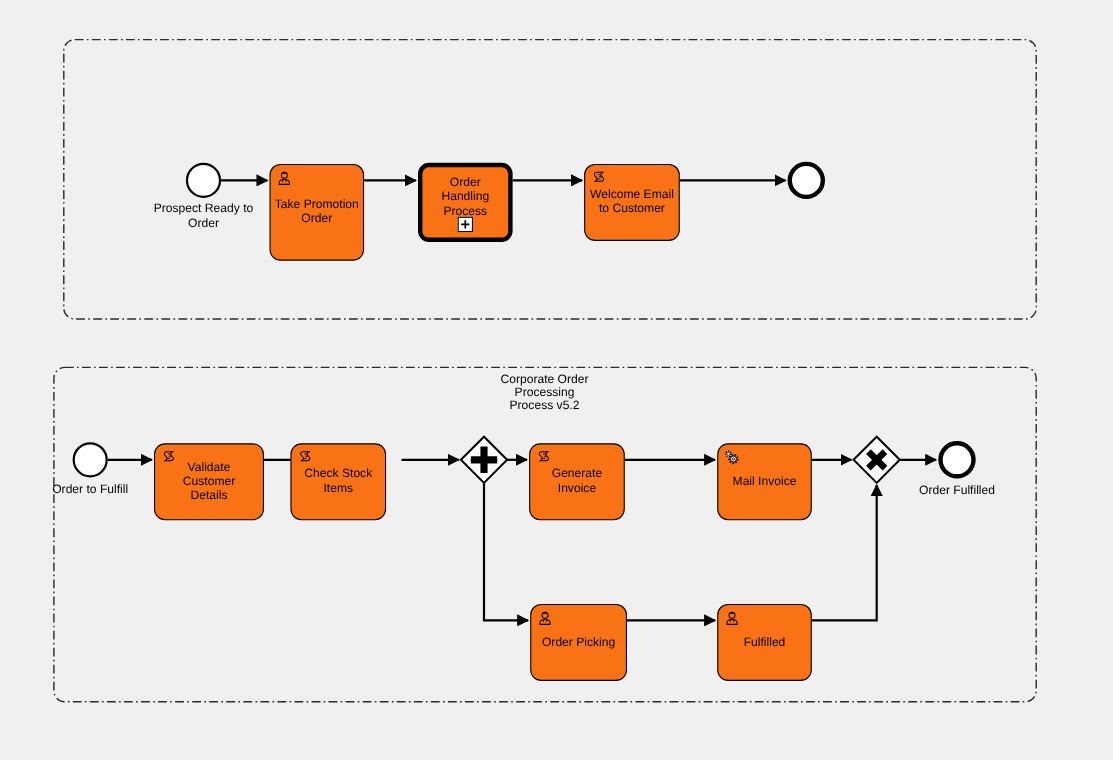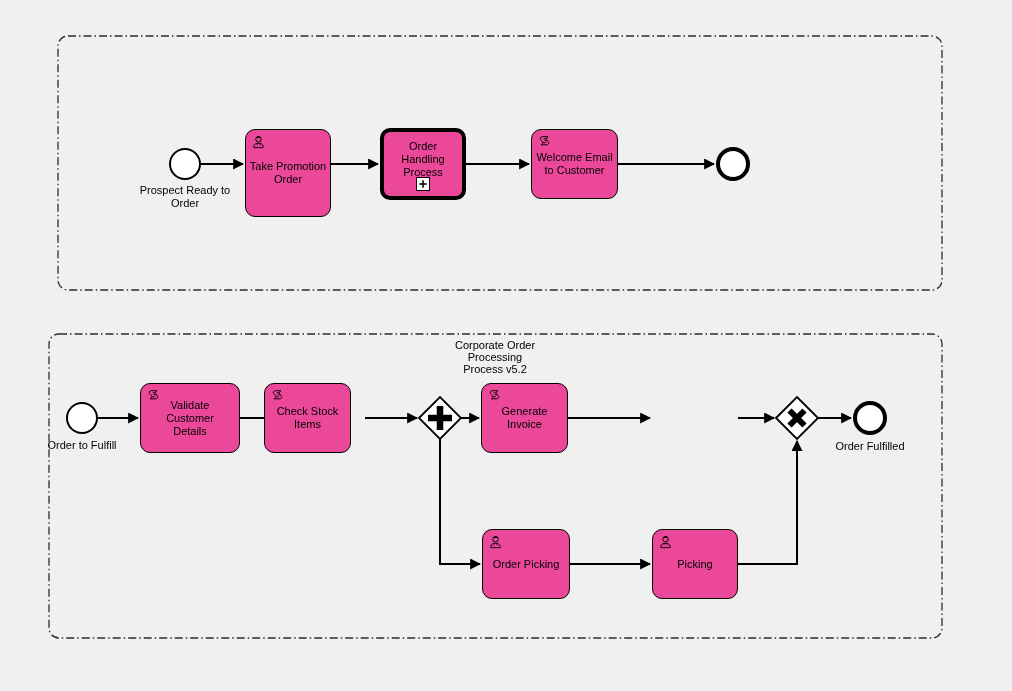--- a/index.html
+++ b/index.html
@@ -11,23 +11,23 @@
     overflow:hidden;
   }
   .canvas{position:relative;width:1012px;height:691px;}
   .layer{position:absolute;left:0;top:0;}
   .flow{stroke:#000;stroke-width:2;fill:none;}
   .group-rect{fill:none;stroke:#2b2b2b;stroke-width:1.3;stroke-dasharray:8 3 1.5 3;}
   .gw{fill:#fff;stroke:#000;stroke-width:1.8;}
   .gw-mark{stroke:#000;fill:none;}
   .task{
     position:absolute;box-sizing:border-box;
-    background:#ec4899;border:1.6px solid #000;border-radius:10px;
+    background:#f97316;border:1.6px solid #000;border-radius:10px;
     display:flex;align-items:center;justify-content:center;
-    font-size:11px;line-height:13px;text-align:center;
+    font-size:11px;line-height:13px;text-align:center;margin-top:20px;
   }
   .task.call{border-width:4px;border-radius:10px;}
   .task .label{white-space:pre-line;padding:0 3px;}
   .task.call .label{margin-top:-10px;}
   .task-icon{position:absolute;left:5px;top:4px;width:15px;height:16px;}
   .task-icon svg{display:block;width:100%;height:100%;}
   .plus-marker{
     position:absolute;left:50%;bottom:5px;transform:translateX(-50%);
     width:14px;height:14px;box-sizing:border-box;border:1.5px solid #000;background:#fff;
   }
@@ -161,20 +161,32 @@
   <div class="task" style="left:481px;top:383px;width:87px;height:70px;">
     <span class="task-icon">
       <svg viewBox="0 0 24 24" fill="none" stroke="#000" stroke-width="1.5">
         <path d="M9,3.5 L17.5,3.5 C13.8,6 13.8,8 17,10.5 C20,12.7 19,16.5 15,16.5 L6.5,16.5 C10.2,14 10.2,12 7,9.5 C4,7.3 5,3.5 9,3.5 Z"></path>
         <path d="M10.5,6.8 h5 M11.8,10 h5 M9.2,13.2 h5" stroke-width="1.2"></path>
       </svg>
     </span>
     <span class="label">Generate Invoice</span>
   </div>
 
+  <div class="task" style="left:652px;top:383px;width:86px;height:70px;">
+    <span class="task-icon">
+      <svg viewBox="0 0 24 24" fill="none" stroke="#000">
+        <circle cx="14" cy="14" r="6.2" stroke-width="2.6" stroke-dasharray="2.4 1.9"></circle>
+        <circle cx="14" cy="14" r="4.3" stroke-width="1.4" fill="#fff"></circle>
+        <circle cx="14" cy="14" r="1.6" stroke-width="1.2"></circle>
+        <circle cx="6.6" cy="6.6" r="3.8" stroke-width="2" stroke-dasharray="1.9 1.5" fill="#fff"></circle>
+        <circle cx="6.6" cy="6.6" r="2.4" stroke-width="1.2" fill="#fff"></circle>
+      </svg>
+    </span>
+    <span class="label">Mail Invoice</span>
+  </div>
 
   <div class="event end" style="left:853px;top:401px;width:34px;height:34px;"></div>
   <div class="ext-label" style="left:820px;top:440px;width:100px;">Order Fulfilled</div>
 
   <div class="task" style="left:482px;top:529px;width:88px;height:70px;">
     <span class="task-icon">
       <svg viewBox="0 0 24 24" fill="none" stroke="#000">
         <circle cx="12" cy="7.6" r="4.4" stroke-width="1.5"></circle>
         <path d="M7.9,5.6 a4.4,4.4 0 0 1 8.2,0 z" fill="#000" stroke="none"></path>
         <path d="M4.6,21 v-2.1 c0,-3.2 3.3,-4.9 7.4,-4.9 s7.4,1.7 7.4,4.9 V21 z" stroke-width="1.5"></path>
@@ -186,16 +198,16 @@
 
   <div class="task" style="left:652px;top:529px;width:86px;height:70px;">
     <span class="task-icon">
       <svg viewBox="0 0 24 24" fill="none" stroke="#000">
         <circle cx="12" cy="7.6" r="4.4" stroke-width="1.5"></circle>
         <path d="M7.9,5.6 a4.4,4.4 0 0 1 8.2,0 z" fill="#000" stroke="none"></path>
         <path d="M4.6,21 v-2.1 c0,-3.2 3.3,-4.9 7.4,-4.9 s7.4,1.7 7.4,4.9 V21 z" stroke-width="1.5"></path>
         <path d="M9.6,14.4 v3 M14.4,14.4 v3" stroke-width="1.2"></path>
       </svg>
     </span>
-    <span class="label">Picking</span>
+    <span class="label">Fulfilled</span>
   </div>
 
 </div>
 
 </body></html>

